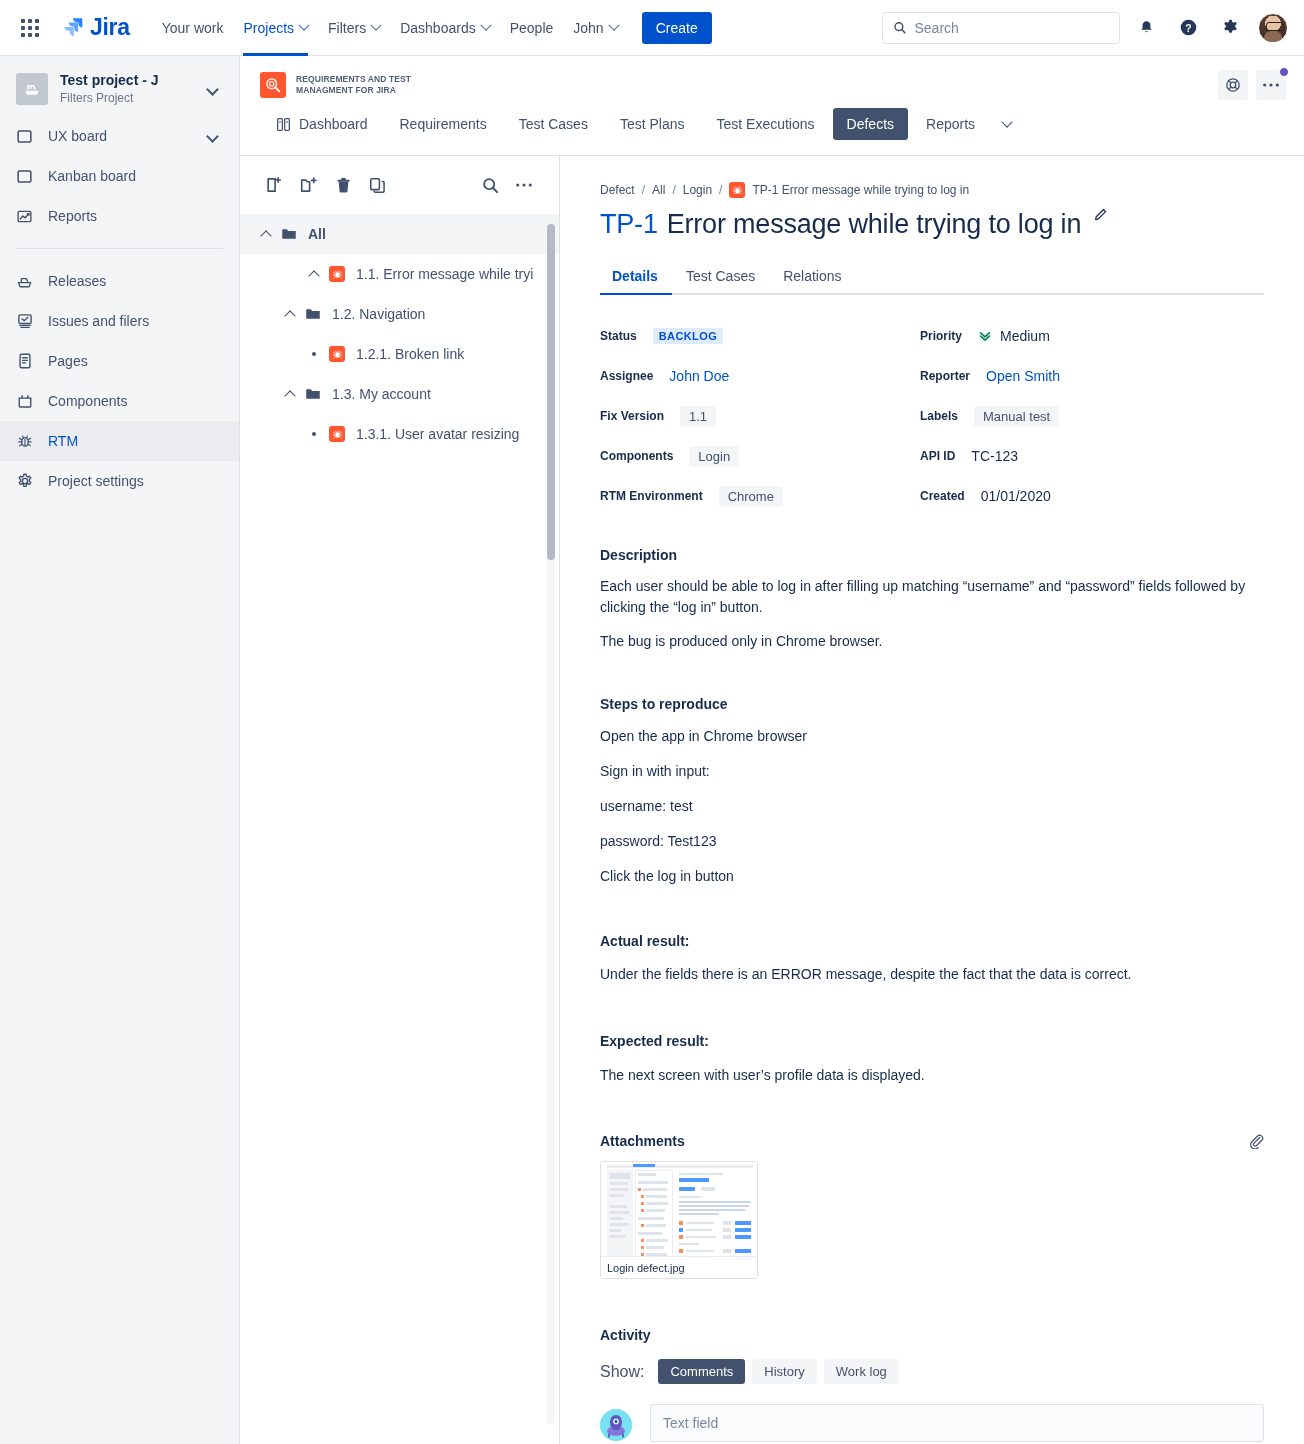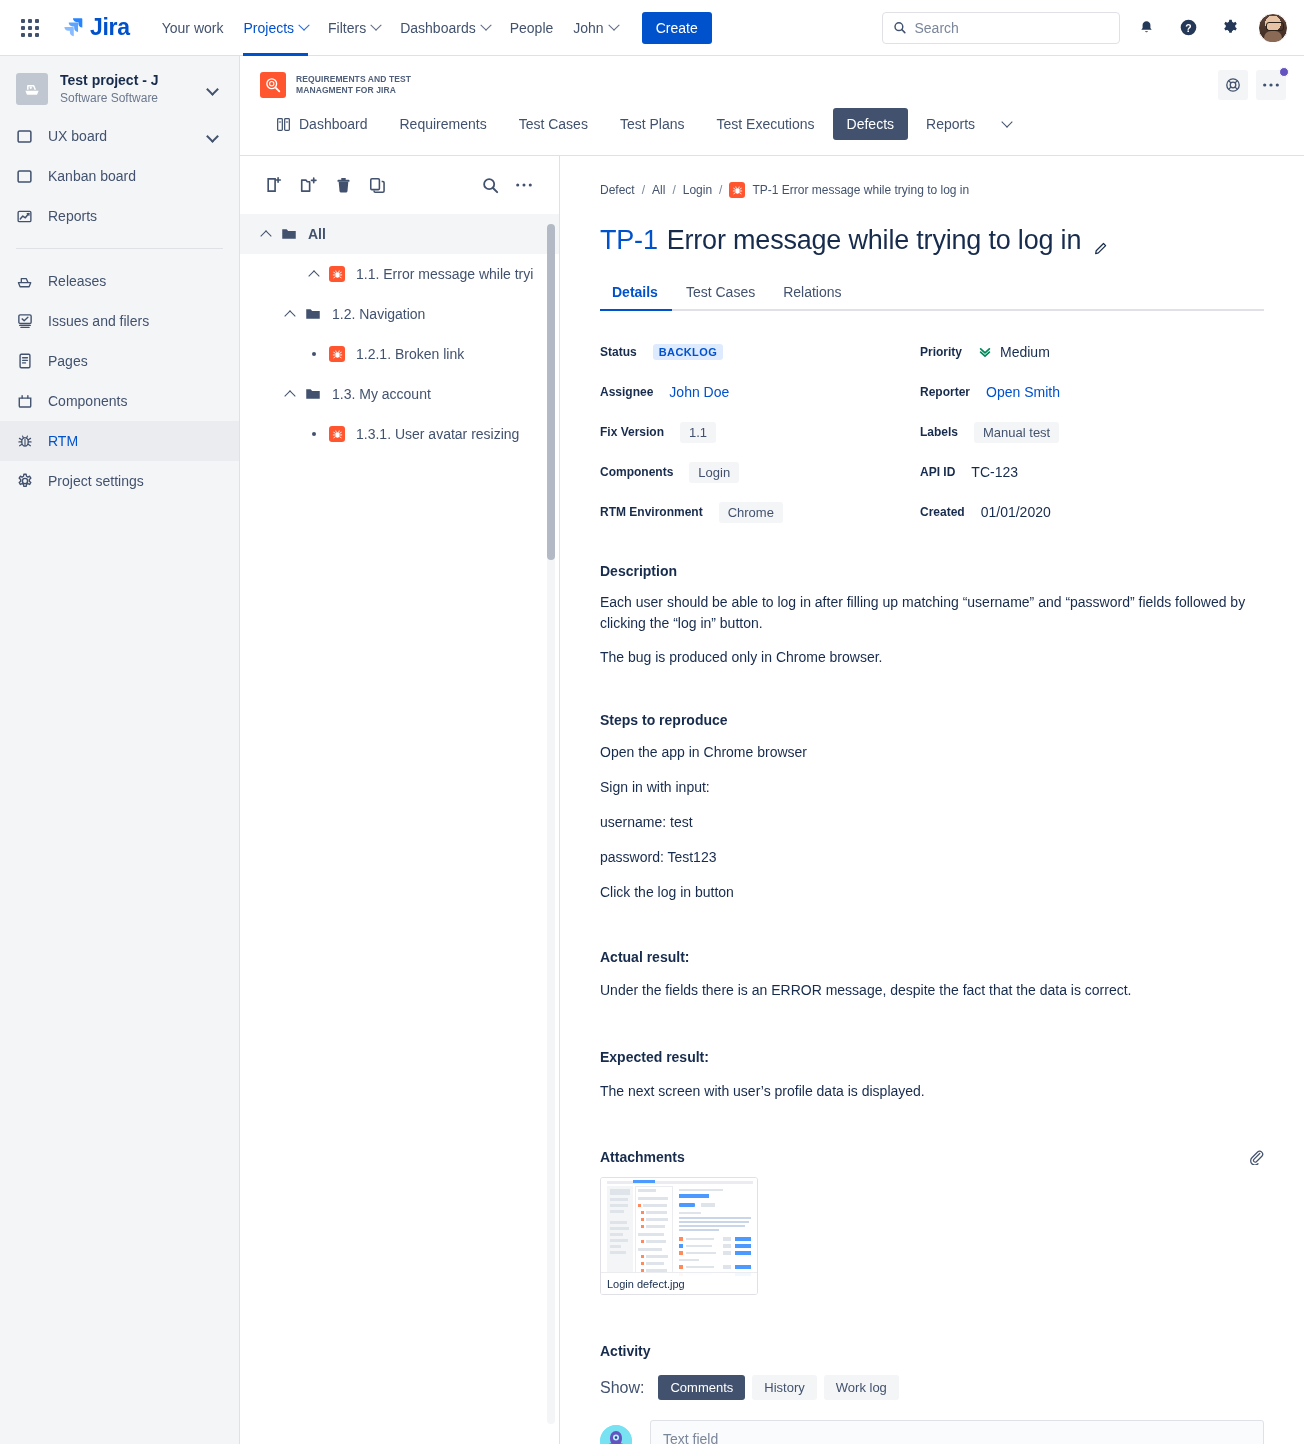--- a/index.html
+++ b/index.html
@@ -152,21 +152,21 @@
   .detail {
     position: absolute; top: 156px; left: 561px; width: 743px; height: 1288px;
     background: #fff; padding: 26px 40px 0 39px; overflow: hidden;
   }
   .crumbs { display: flex; align-items: center; font-size: 12px; color: #42526E; }
   .crumbs .cb { cursor: pointer; }
   .crumbs .sep { margin: 0 7px; color: #7A869A; }
   .crumb-bug { display: flex; align-items: center; }
   .crumb-bug .bug-sq { margin-right: 7px; }
   .issue-title {
-    display: flex; align-items: flex-end; margin-top: 25px; font-size: 27px; font-weight: 500;
+    display: flex; align-items: flex-start; margin-top: 9px; font-size: 27px; font-weight: 500;
     color: #172B4D; line-height: 34px; letter-spacing: -0.2px;
   }
   .issue-key { color: #0052CC; margin-right: 9px; }
   .edit-pencil { margin-left: 12px; cursor: pointer; display:flex; align-items:center; }
 
   .dtabs { display: flex; align-items: flex-end; margin-top: 27px; border-bottom: 2px solid #DFE1E6; }
   .dtab { font-size: 14px; color: #42526E; padding: 0 14px 9px 14px; cursor: pointer; position: relative; }
   .dtab:first-child { padding-left: 12px; }
   .dtab.active { color: #0052CC; font-weight: 600; }
   .dtab.active:after { content:""; position:absolute; left:0; right:0; bottom:-2px; height:2px; background:#0052CC; }
@@ -315,21 +315,21 @@
   <div class="proj-head">
     <div class="proj-avatar">
       <svg width="20" height="20" viewBox="0 0 24 24">
         <path d="M4 14h16l-2 5H6z" fill="#fff"></path>
         <path d="M7 13V8h7l2 5" fill="none" stroke="#fff" stroke-width="1.8" stroke-linejoin="round"></path>
         <circle cx="10.5" cy="10.5" r="1.4" fill="#fff"></circle>
       </svg>
     </div>
     <div class="proj-text">
       <div class="proj-name">Test project - J</div>
-      <div class="proj-sub">Software Software</div>
+      <div class="proj-sub">Filters Project</div>
     </div>
     <div class="side-chev"></div>
   </div>
 
   <div class="side-item">
     <span class="si-icon">
       <svg width="17" height="17" viewBox="0 0 20 20">
           <rect x="2.5" y="3.5" width="15" height="13" rx="1.6" fill="none" stroke="#42526E" stroke-width="1.8"></rect>
         </svg>
     </span>

